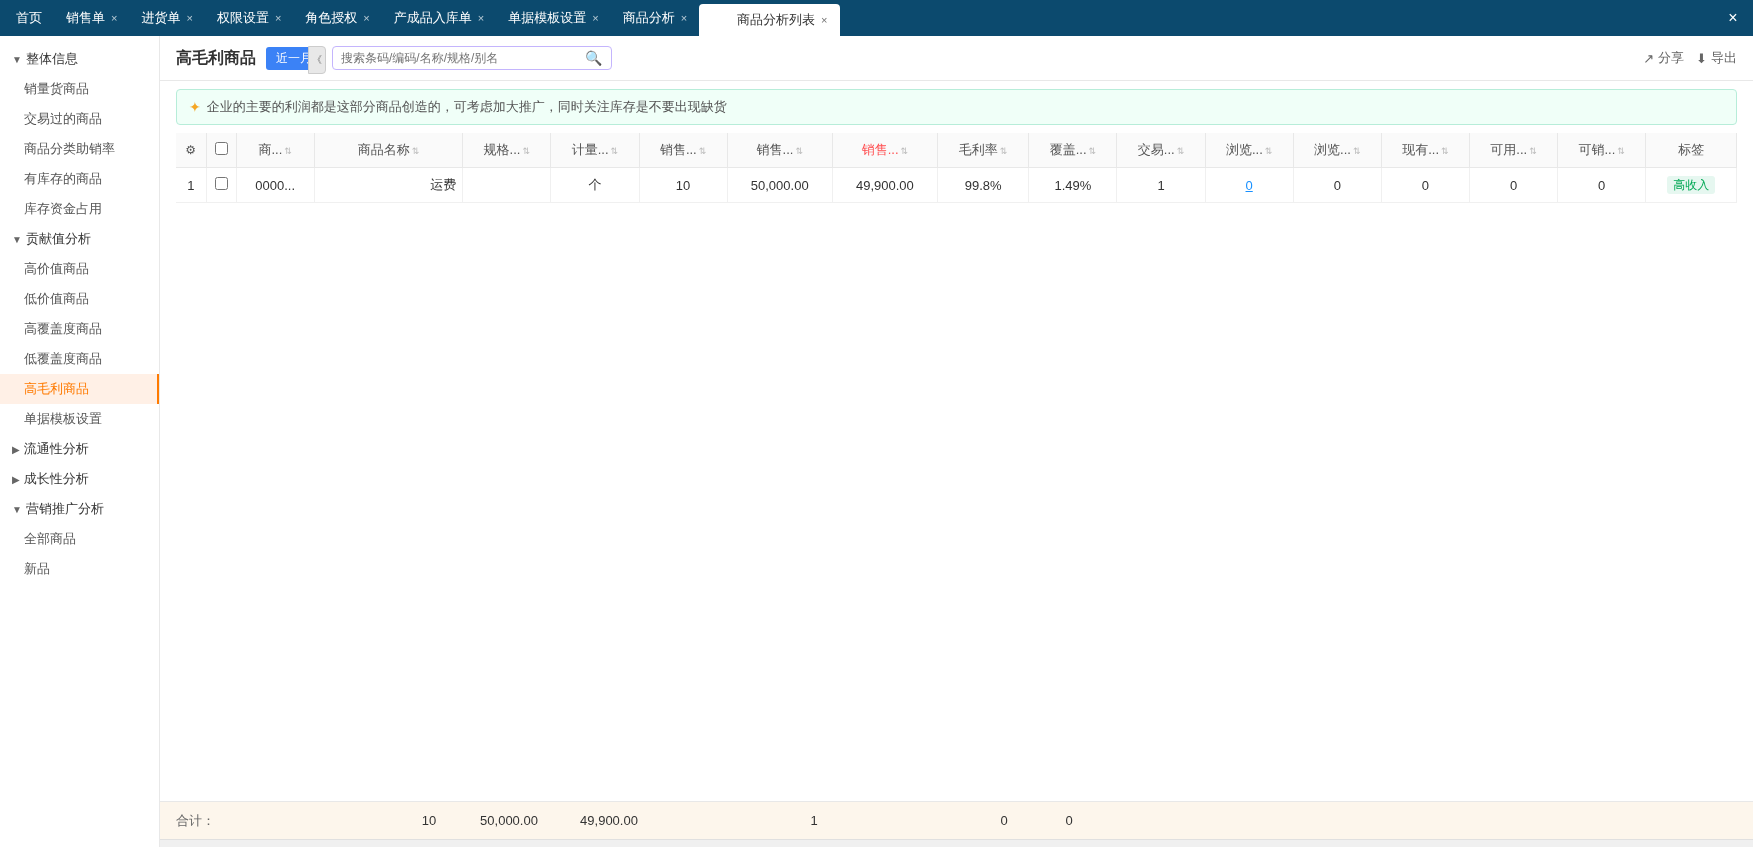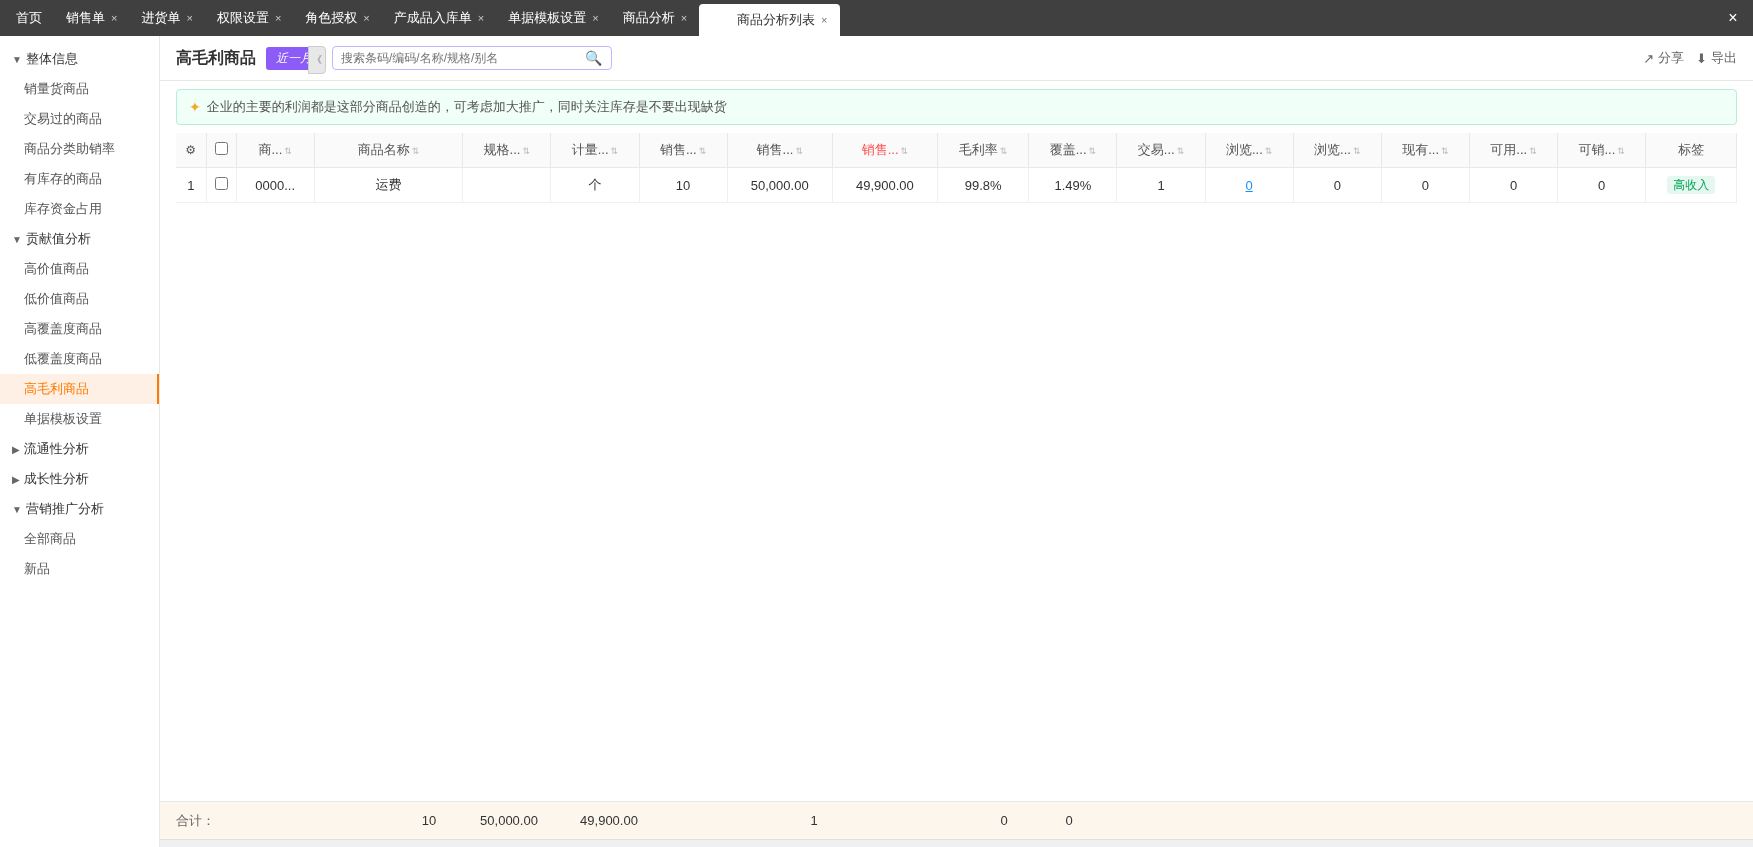--- a/index.html
+++ b/index.html
@@ -1,20 +1,20 @@
 <!DOCTYPE html>
 <html><head>
   <meta charset="utf-8">
   <style>
     * { box-sizing: border-box; margin: 0; padding: 0; font-family: "Microsoft YaHei", "PingFang SC", Arial, sans-serif; font-size: 13px; }
     body { background: #f5f5f5; overflow: hidden; }
 
     
     .top-nav {
-      background: #404040;
+      background: #0c4a6e;
       display: flex;
       align-items: center;
       height: 36px;
       padding: 0 4px;
       color: #fff;
       user-select: none;
     }
     .top-nav .nav-item {
       padding: 0 12px;
       height: 36px;
@@ -134,28 +134,27 @@
       padding: 10px 16px;
       border-bottom: 1px solid #e8e8e8;
       gap: 10px;
     }
     .page-title {
       font-size: 16px;
       font-weight: 600;
       color: #333;
     }
     .period-btn {
-      background: #8b5cf6;
+      background: #3b82f6;
       color: #fff;
       border: none;
       border-radius: 3px;
       padding: 3px 10px;
       font-size: 12px;
       cursor: pointer;
-      font-style: italic;
     }
     .search-box {
       display: flex;
       align-items: center;
       border: 1px solid #c4b5fd;
       border-radius: 4px;
       padding: 3px 8px;
       flex: 1;
       max-width: 280px;
     }
@@ -442,21 +441,21 @@
             <th><span>可用...</span><span class="sort-icon">⇅</span></th>
             <th><span>可销...</span><span class="sort-icon">⇅</span></th>
             <th><span>标签</span></th>
           </tr>
         </thead>
         <tbody>
           <tr>
             <td>1</td>
             <td><input type="checkbox" style=""></td>
             <td>0000...</td>
-            <td style="text-align:center;">运费</td>
+            <td style="text-align:right;">运费</td>
             <td></td>
             <td>个</td>
             <td>10</td>
             <td>50,000.00</td>
             <td>49,900.00</td>
             <td>99.8%</td>
             <td>1.49%</td>
             <td>1</td>
             <td><span class="link-text">0</span></td>
             <td>0</td>

